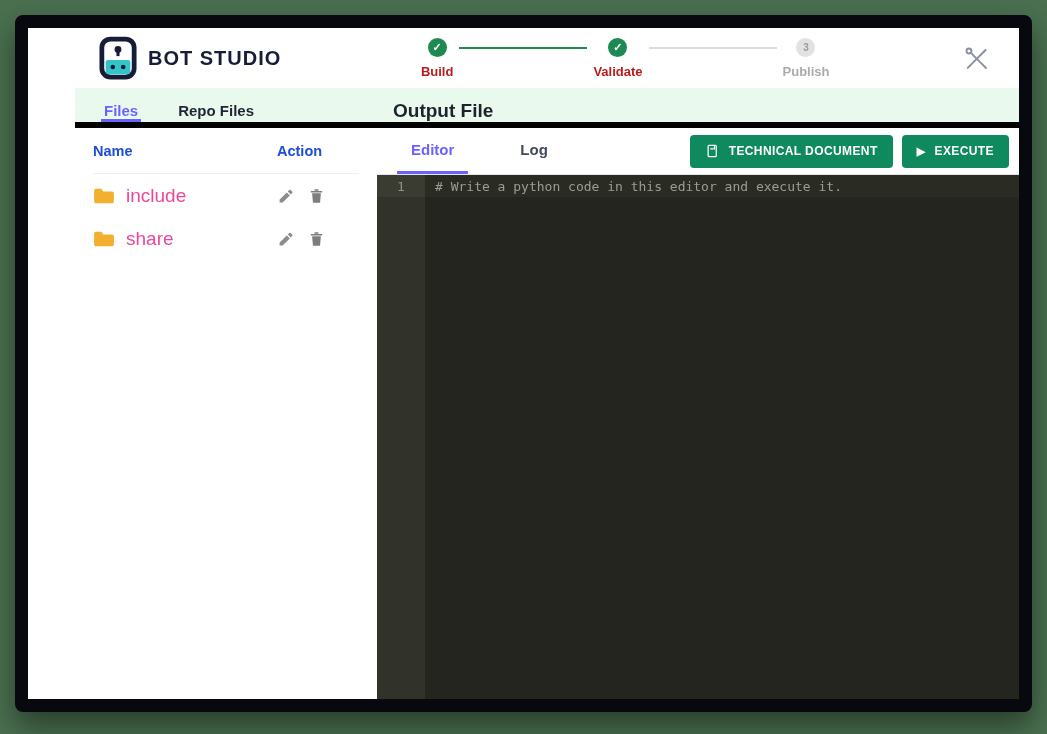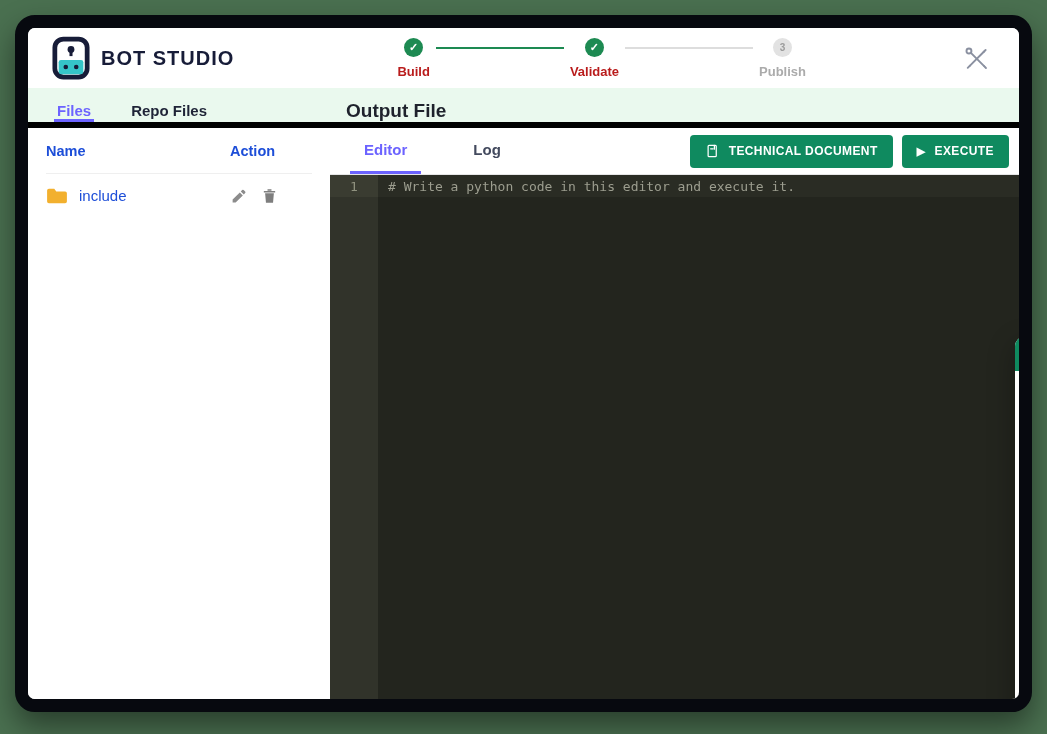--- a/index.html
+++ b/index.html
@@ -8,25 +8,26 @@
     width: 1047px; height: 734px;
     background: #4A7050;
     font-family: "Liberation Sans", sans-serif;
     position: relative;
     overflow: hidden;
   }
   .window {
     position: absolute; left: 15px; top: 15px;
     width: 1017px; height: 697px;
     border: 13px solid #07090F;
-    border-radius: 20px;
+    border-radius: 8px;
     background: #FFFFFF;
     box-shadow: 0 14px 30px rgba(0,0,0,0.45);
     display: flex; flex-direction: column;
     overflow: hidden;
+    padding-left: 47px;
   }
 
   
   .topbar {
     height: 60px; flex: 0 0 60px;
     display: flex; align-items: center;
     padding: 0 26px 0 24px;
     background: #fff;
   }
   .logo-wrap { display: flex; align-items: center; gap: 11px; }
@@ -84,21 +85,21 @@
   .appbody { flex: 1; display: flex; min-height: 0; }
 
   .sidebar { width: 302px; flex: 0 0 302px; background: #fff; padding: 0 18px; }
   .thead {
     display: flex; align-items: center; height: 46px;
     border-bottom: 1px solid #EFEFEF;
     font-size: 14.5px; font-weight: 700; color: #1d4ed8;
   }
   .col-name { flex: 1; }
   .col-action { width: 82px; }
-  .trow { display: flex; align-items: center; height: 43px; font-size: 15px; color: #1d4ed8; }
+  .trow { display: flex; align-items: center; height: 43px; font-size: 19px; color: #ec4899; }
   .row-name { flex: 1; display: flex; align-items: center; gap: 11px; }
   .row-actions { width: 82px; display: flex; align-items: center; gap: 13px; }
   .icon-btn { background: none; border: none; padding: 0; cursor: pointer; display: flex; }
 
   .main { flex: 1; display: flex; flex-direction: column; min-width: 0; position: relative; }
   .toolbar {
     height: 47px; flex: 0 0 47px;
     display: flex; align-items: center;
     background: #fff; border-bottom: 1px solid #E6E6E6;
   }
@@ -249,20 +250,40 @@
             </svg>
           </button>
           <button class="icon-btn">
             <svg width="17" height="18" viewBox="0 0 24 24">
               <path d="M5.8 8.2h12.4L17 21.5H7zM4 4.8h16v2.3H4zM9.2 2.6h5.6v2H9.2z" fill="#7E7E7E"></path>
             </svg>
           </button>
         </div>
       </div>
 
+      <div class="trow">
+        <div class="row-name">
+          <svg width="22" height="18" viewBox="0 0 24 20">
+            <path d="M1 4 Q1 2 3 2 H9 L11.2 5 H21 Q23 5 23 7 V16 Q23 18 21 18 H3 Q1 18 1 16 Z" fill="#F2B02E"></path>
+          </svg>
+          <span>share</span>
+        </div>
+        <div class="row-actions">
+          <button class="icon-btn">
+            <svg width="18" height="18" viewBox="0 0 24 24">
+              <path d="M3.5 16.8l9.6-9.6 4 4-9.6 9.6H3.5zM14.4 5.9l1.8-1.8a1.4 1.4 0 0 1 2 0l2 2a1.4 1.4 0 0 1 0 2l-1.8 1.8z" fill="#8C8C8C"></path>
+            </svg>
+          </button>
+          <button class="icon-btn">
+            <svg width="17" height="18" viewBox="0 0 24 24">
+              <path d="M5.8 8.2h12.4L17 21.5H7zM4 4.8h16v2.3H4zM9.2 2.6h5.6v2H9.2z" fill="#7E7E7E"></path>
+            </svg>
+          </button>
+        </div>
+      </div>
     </div>
 
     <div class="main">
       <div class="toolbar">
         <div class="etabs">
           <div class="etab active">Editor</div>
           <div class="etab">Log</div>
         </div>
         <div class="btns">
           <button class="gbtn">

